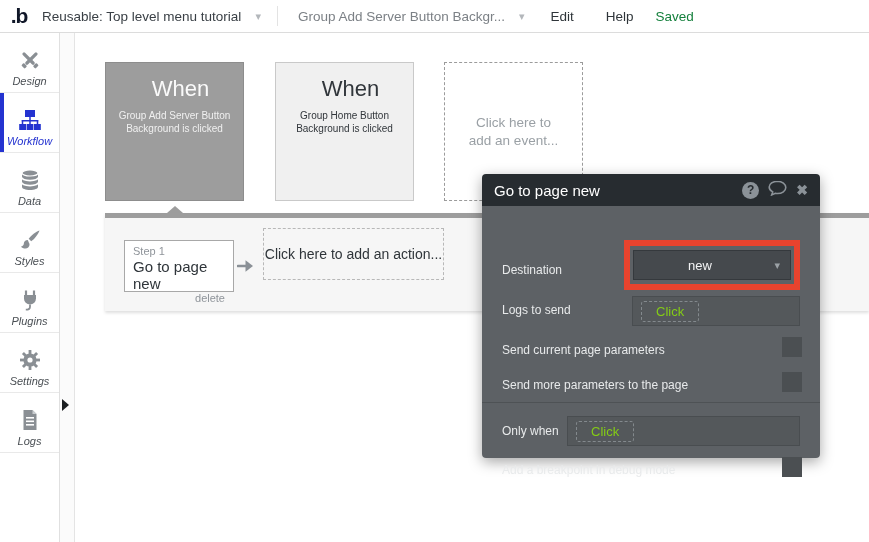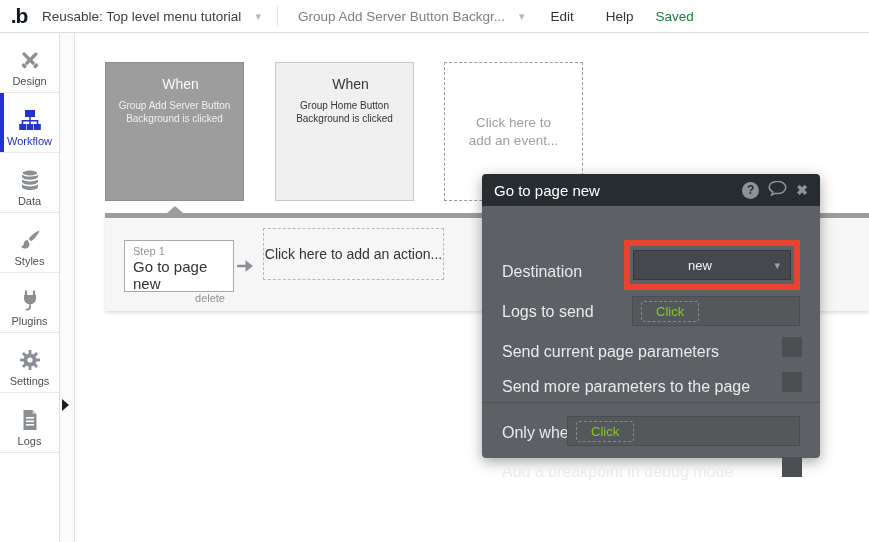--- a/index.html
+++ b/index.html
@@ -15,38 +15,38 @@
   .menu-item { display:flex; align-items:center; gap:14px; font-size:13.5px; color:#3a4046;
     padding:12px 10px; height:100%; cursor:default; }
   .menu-item .caret { color:#b3b7bb; font-size:11px; }
   .menu-item.secondary { color:#7c8186; margin-left:4px; }
   .tb-divider { width:1px; height:20px; background:#e3e3e3; margin:0 6px; }
   .tb-link { font-size:13.5px; color:#2f353a; padding:0 16px; }
   .tb-saved { font-size:13.5px; color:#15803d; padding:0 6px; }
 
   
   .sidebar { position:absolute; left:0; top:33px; width:60px; height:509px; background:#fff;
-    border-right:1px solid #e0e0e0; }
+    border-right:1px solid #e0e0e0;font-style:italic; }
   .side-item { position:relative; height:60px; border-bottom:1px solid #e9e9e9;
     display:flex; flex-direction:column; align-items:center; justify-content:flex-end;
     padding-bottom:5px; cursor:pointer; }
   .side-item .lbl { font-size:11px; color:#4a4f54; margin-top:3px; }
   .side-item svg { display:block; }
   .side-item.active .lbl { color:#2433d0; }
   .side-item.active::before { content:""; position:absolute; left:0; top:0; width:4px; height:100%;
     background:#2433d0; }
 
   .gutter { position:absolute; left:60px; top:33px; width:15px; height:509px; background:#fbfbfb;
     border-right:1px solid #e4e4e4; }
   .expand-arrow { position:absolute; left:2px; top:366px; width:0; height:0;
     border-left:7px solid #1c1f22; border-top:6px solid transparent; border-bottom:6px solid transparent; }
 
   
   .event-box { position:absolute; top:62px; width:139px; height:139px; text-align:center; }
-  .event-box .etitle { font-size:14px; margin-top:13px;margin-left:12px; }
+  .event-box .etitle { font-size:22px; margin-top:13px;margin-left:12px; }
   .event-box .esub { font-size:10px; line-height:1.32; margin-top:7px; padding:0 10px; }
   .event-selected { left:105px; background:#9d9d9d; border:1px solid #8d8d8d; }
   .event-selected .etitle { color:#fafafa; }
   .event-selected .esub { color:#f0f0f0; }
   .event-normal { left:275px; background:#f0f0f0; border:1px solid #c9c9c9; }
   .event-normal .etitle { color:#31363b; }
   .event-normal .esub { color:#31363b; }
   .event-empty { left:444px; background:#fff; border:1px dashed #9b9b9b;
     display:flex; align-items:center; justify-content:center; }
   .event-empty .esub { font-size:13.5px; color:#9aa0a5; padding:0 22px; margin:0; }
@@ -73,21 +73,21 @@
     border-radius:4px; box-shadow:0 4px 14px rgba(0,0,0,0.35); }
   .popup-header { position:absolute; left:0; top:0; width:100%; height:32px; background:#272c30;
     border-radius:4px 4px 0 0; display:flex; align-items:center; padding:0 12px; }
   .popup-title { font-size:15px; color:#fff; }
   .popup-hicons { margin-left:auto; display:flex; align-items:center; gap:9px; }
   .help-circle { width:17px; height:17px; border-radius:50%; background:#8b9298; color:#272c30;
     font-size:12px; font-weight:bold; display:flex; align-items:center; justify-content:center; cursor:pointer; }
   .close-x { color:#8b9298; font-size:14px; font-weight:bold; cursor:pointer; }
   .popup-body { position:absolute; left:0; top:32px; width:100%; height:252px; background:#5d6165;
     border-radius:0 0 4px 4px; }
-  .plabel { position:absolute; left:20px; font-size:16px; color:#e8eaeb; }
+  .plabel { position:absolute; left:20px; font-size:12px; color:#e8eaeb; }
   .red-box { position:absolute; left:142px; top:34px; width:176px; height:50px;
     border:6px solid #e8432e; display:flex; align-items:center; justify-content:center; }
   .dropdown { width:158px; height:30px; background:#45494d; border:1px solid #35393d;
     display:flex; align-items:center; padding:0 10px; cursor:pointer; }
   .dropdown .dval { font-size:13px; color:#f2f3f4;margin-left:44px; }
   .dropdown .caret { margin-left:auto; color:#9ba1a6; font-size:11px; }
   .pinput { position:absolute; height:30px; background:#54585b; border:1px solid #494d50;
     display:flex; align-items:center; padding-left:8px; cursor:text; }
   .slot { font-size:13px; color:#84cc16; border:1px dashed #83898d; border-radius:3px;
     padding:2px 14px; }

